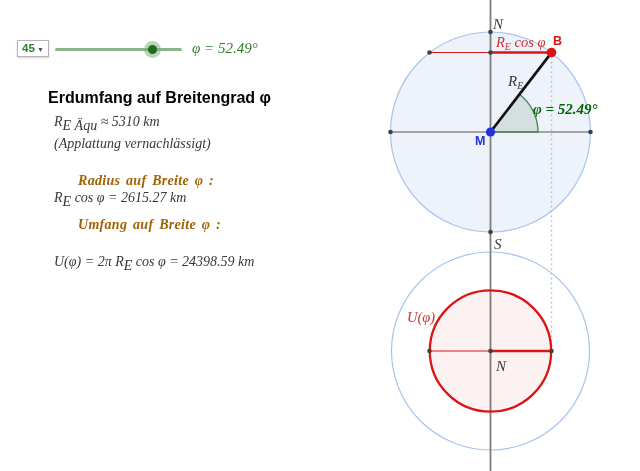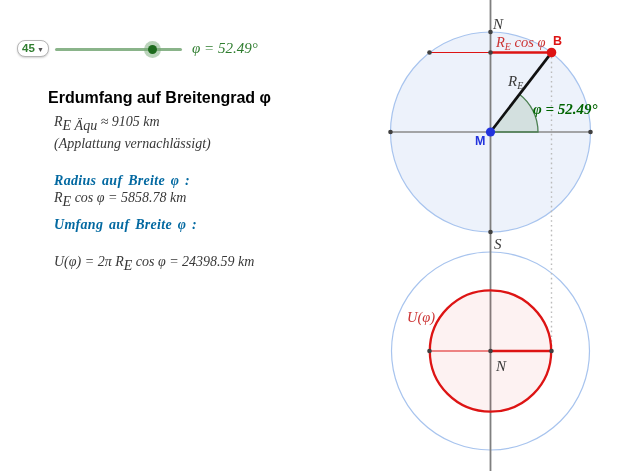--- a/index.html
+++ b/index.html
@@ -1,39 +1,39 @@
 <!DOCTYPE html>
 <html style="--c-green-label: #2f7d2f; --c-green-dark: #006400; --c-green-track: #8ab48a; --c-green-knob: #1d6b1d; --c-green-sector: #4c8052; --c-red: #dd1414; --c-red-label: #cc3333; --c-blue-point: #2233dd; --c-blue-stroke: #a8c4ee; --c-blue-fill: #edf2fb; --c-axis: #7f7f7f; --c-dot: #404040; --c-text: #383838;"><head>
 <meta charset="utf-8">
 <style>
   html,body{margin:0;padding:0;background:#fff;}
   .stage{position:relative;width:640px;height:471px;background:#fff;overflow:hidden;
          font-family:"Liberation Sans",sans-serif;}
   
   .dropdown{position:absolute;left:17px;top:40px;width:32px;height:17px;
-    background:#fff;border:1px solid #b5b5b5;border-radius:8px;
+    background:#fff;border:1px solid #b5b5b5;border-radius:0;
     box-shadow:0 1px 2px rgba(0,0,0,.18);display:flex;align-items:center;
     justify-content:space-between;padding:0 4px;box-sizing:border-box;cursor:pointer;}
   .dropdown .val{font-size:11.5px;font-weight:bold;color:var(--c-green-label);line-height:1;}
   .dropdown .caret{font-size:7px;color:#555;line-height:1;transform:translateY(1px);}
   .track{position:absolute;left:55px;top:47.5px;width:127px;height:3.5px;border-radius:2px;
     background:var(--c-green-track);cursor:pointer;}
   .knob-halo{position:absolute;left:144px;top:40.5px;width:17px;height:17px;border-radius:50%;
     background:rgba(120,170,120,.5);display:flex;align-items:center;justify-content:center;cursor:grab;}
   .knob{width:9px;height:9px;border-radius:50%;background:var(--c-green-knob);}
   .slider-label{position:absolute;left:192px;top:40px;font-family:"Liberation Serif",serif;
     font-style:italic;font-size:15px;color:var(--c-green-label);}
   
   .info{position:absolute;left:0;top:0;color:var(--c-text);}
   .title{position:absolute;left:48px;top:89px;width:320px;font-size:16px;font-weight:bold;
     color:#000000;white-space:nowrap;}
   .math{position:absolute;font-family:"Liberation Serif",serif;font-style:italic;
     font-size:14px;white-space:nowrap;color:var(--c-text);}
   .math sub{font-size:14px;font-style:italic;}
-  .mbold{font-weight:bold;letter-spacing:.3px;word-spacing:2px;color:#0369a1;}
+  .mbold{font-weight:bold;letter-spacing:.3px;word-spacing:2px;color:#a16207;margin-left:24px;}
   
   svg{position:absolute;left:0;top:0;}
   .serif-lab{font-family:"Liberation Serif",serif;font-style:italic;font-size:15px;fill:#3a3a3a;}
   .red-lab{font-family:"Liberation Serif",serif;font-style:italic;font-size:14.5px;fill:var(--c-red-label);}
   .angle-lab{font-family:"Liberation Serif",serif;font-style:italic;font-weight:bold;
     font-size:15px;fill:var(--c-green-dark);}
   .pt-lab{font-family:"Liberation Sans",sans-serif;font-weight:bold;font-size:12.5px;}
 </style>
 </head>
 <body>
@@ -46,27 +46,27 @@
   </button>
   <div class="track"></div>
   <div class="knob-halo">
     <div class="knob"></div>
   </div>
   <div class="slider-label">φ = 52.49°</div>
 
   <div class="info">
     <div class="title">Erdumfang auf Breitengrad φ</div>
 
-    <div class="math" style="left:54px;top:114px;"><span>R</span><sub>E Äqu</sub><span> ≈ 9105 km</span></div>
+    <div class="math" style="left:54px;top:114px;"><span>R</span><sub>E Äqu</sub><span> ≈ 5310 km</span></div>
 
     <div class="math" style="left:54px;top:136px;">(Applattung vernachlässigt)</div>
 
     <div class="math mbold" style="left:54px;top:173px;">Radius auf Breite φ :</div>
 
-    <div class="math" style="left:54px;top:190px;"><span>R</span><sub>E</sub><span> cos φ = 5858.78 km</span></div>
+    <div class="math" style="left:54px;top:190px;"><span>R</span><sub>E</sub><span> cos φ = 2615.27 km</span></div>
 
     <div class="math mbold" style="left:54px;top:217px;text-align:right;">Umfang auf Breite φ :</div>
 
     <div class="math" style="left:54px;top:254px;text-align:right;"><span>U(φ) = 2π </span><span>R</span><sub>E</sub><span> cos φ = 24398.59 km</span></div>
   </div>
 
   <svg width="640" height="471" viewBox="0 0 640 471">
 
     <circle cx="490.5" cy="132" r="100" style="fill:var(--c-blue-fill);stroke:var(--c-blue-stroke);stroke-width:1.2"></circle>
     <circle cx="490.5" cy="351" r="99" style="fill:none;stroke:var(--c-blue-stroke);stroke-width:1.2"></circle>

